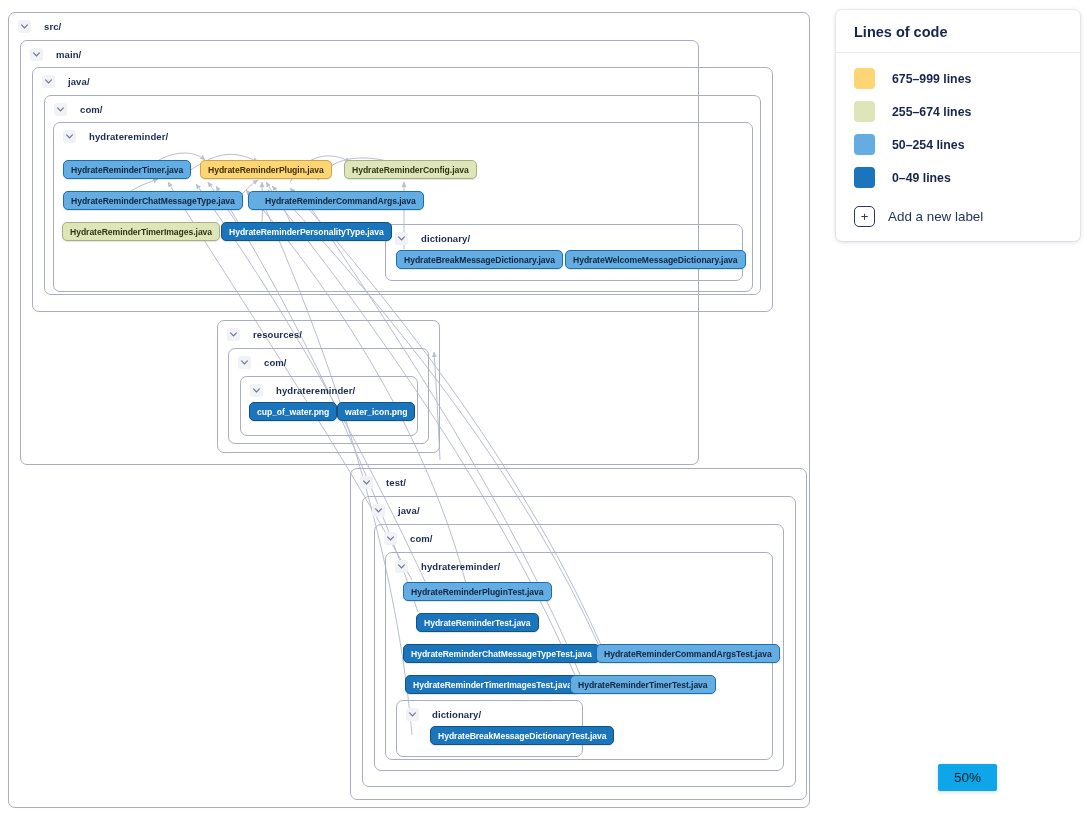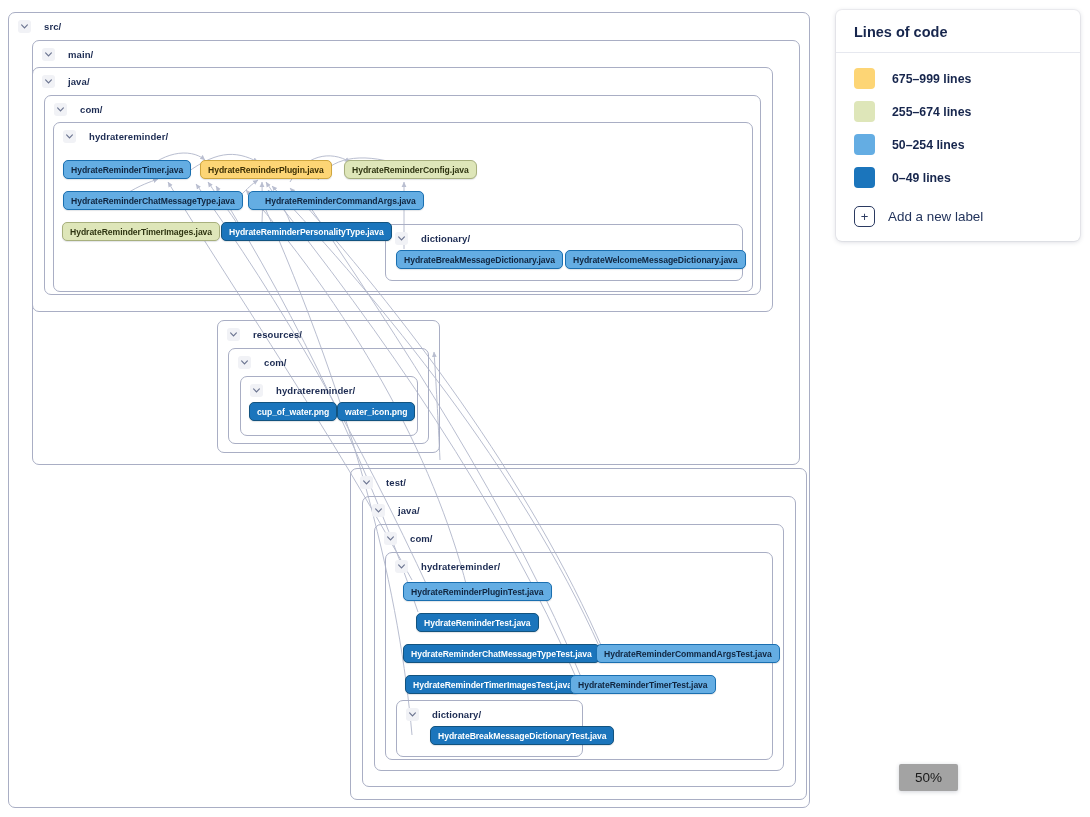--- a/index.html
+++ b/index.html
@@ -125,23 +125,23 @@
     line-height: 1;
   }
   #legend-add .add-label {
     font-size: 13.4px;
     color: #23345c;
   }
 
   
   #zoom-badge {
     position: absolute;
-    left: 899px; top: 764px;
+    left: 938px; top: 764px;
     width: 59px; height: 27px;
-    background: #a3a3a3;
+    background: #0ea5e9;
     box-shadow: 0 1px 4px rgba(30,40,70,.2);
     display: flex; align-items: center; justify-content: center;
     font-size: 13.5px;
     color: #1a1a1a;
     border-radius: 2px;
     z-index: 10;
   }
 </style>
 </head>
 <body>
@@ -187,21 +187,21 @@
       <div class="folder-label">
         <span class="chev">
           <svg width="7" height="5" viewBox="0 0 7 5">
               <path d="M0.6 0.9 L3.5 4 L6.4 0.9" fill="none" stroke="#6b7490" stroke-width="1.1" stroke-linecap="round"></path>
             </svg>
         </span>
         <span>src/</span>
       </div>
     </div>
 
-    <div class="folder" style="left:32px; top:40px; width:768px; height:425px;">
+    <div class="folder" style="left:20px; top:40px; width:679px; height:425px;">
       <div class="folder-label">
         <span class="chev">
           <svg width="7" height="5" viewBox="0 0 7 5">
               <path d="M0.6 0.9 L3.5 4 L6.4 0.9" fill="none" stroke="#6b7490" stroke-width="1.1" stroke-linecap="round"></path>
             </svg>
         </span>
         <span>main/</span>
       </div>
     </div>
 
@@ -233,21 +233,21 @@
           <svg width="7" height="5" viewBox="0 0 7 5">
               <path d="M0.6 0.9 L3.5 4 L6.4 0.9" fill="none" stroke="#6b7490" stroke-width="1.1" stroke-linecap="round"></path>
             </svg>
         </span>
         <span>hydratereminder/</span>
       </div>
     </div>
 
     <div class="node c-lblue" style="left:63px;  top:160px;">HydrateReminderTimer.java</div>
     <div class="node c-yellow" style="left:200px; top:160px;">HydrateReminderPlugin.java</div>
-    <div class="node c-green" style="left:344px; top:160px;border-radius:6px;">HydrateReminderConfig.java</div>
+    <div class="node c-green" style="left:344px; top:160px;">HydrateReminderConfig.java</div>
 
     <div class="node c-lblue" style="left:63px;  top:191px;">HydrateReminderChatMessageType.java</div>
     <div class="node c-lblue" style="left:248px; top:191px;padding-left:16px;">HydrateReminderCommandArgs.java</div>
 
     <div class="node c-green" style="left:62px;  top:222px;">HydrateReminderTimerImages.java</div>
     <div class="node c-dblue" style="left:221px; top:222px;">HydrateReminderPersonalityType.java</div>
 
     <div class="folder" style="left:385px; top:224px; width:358px; height:57px;">
       <div class="folder-label">
         <span class="chev">

